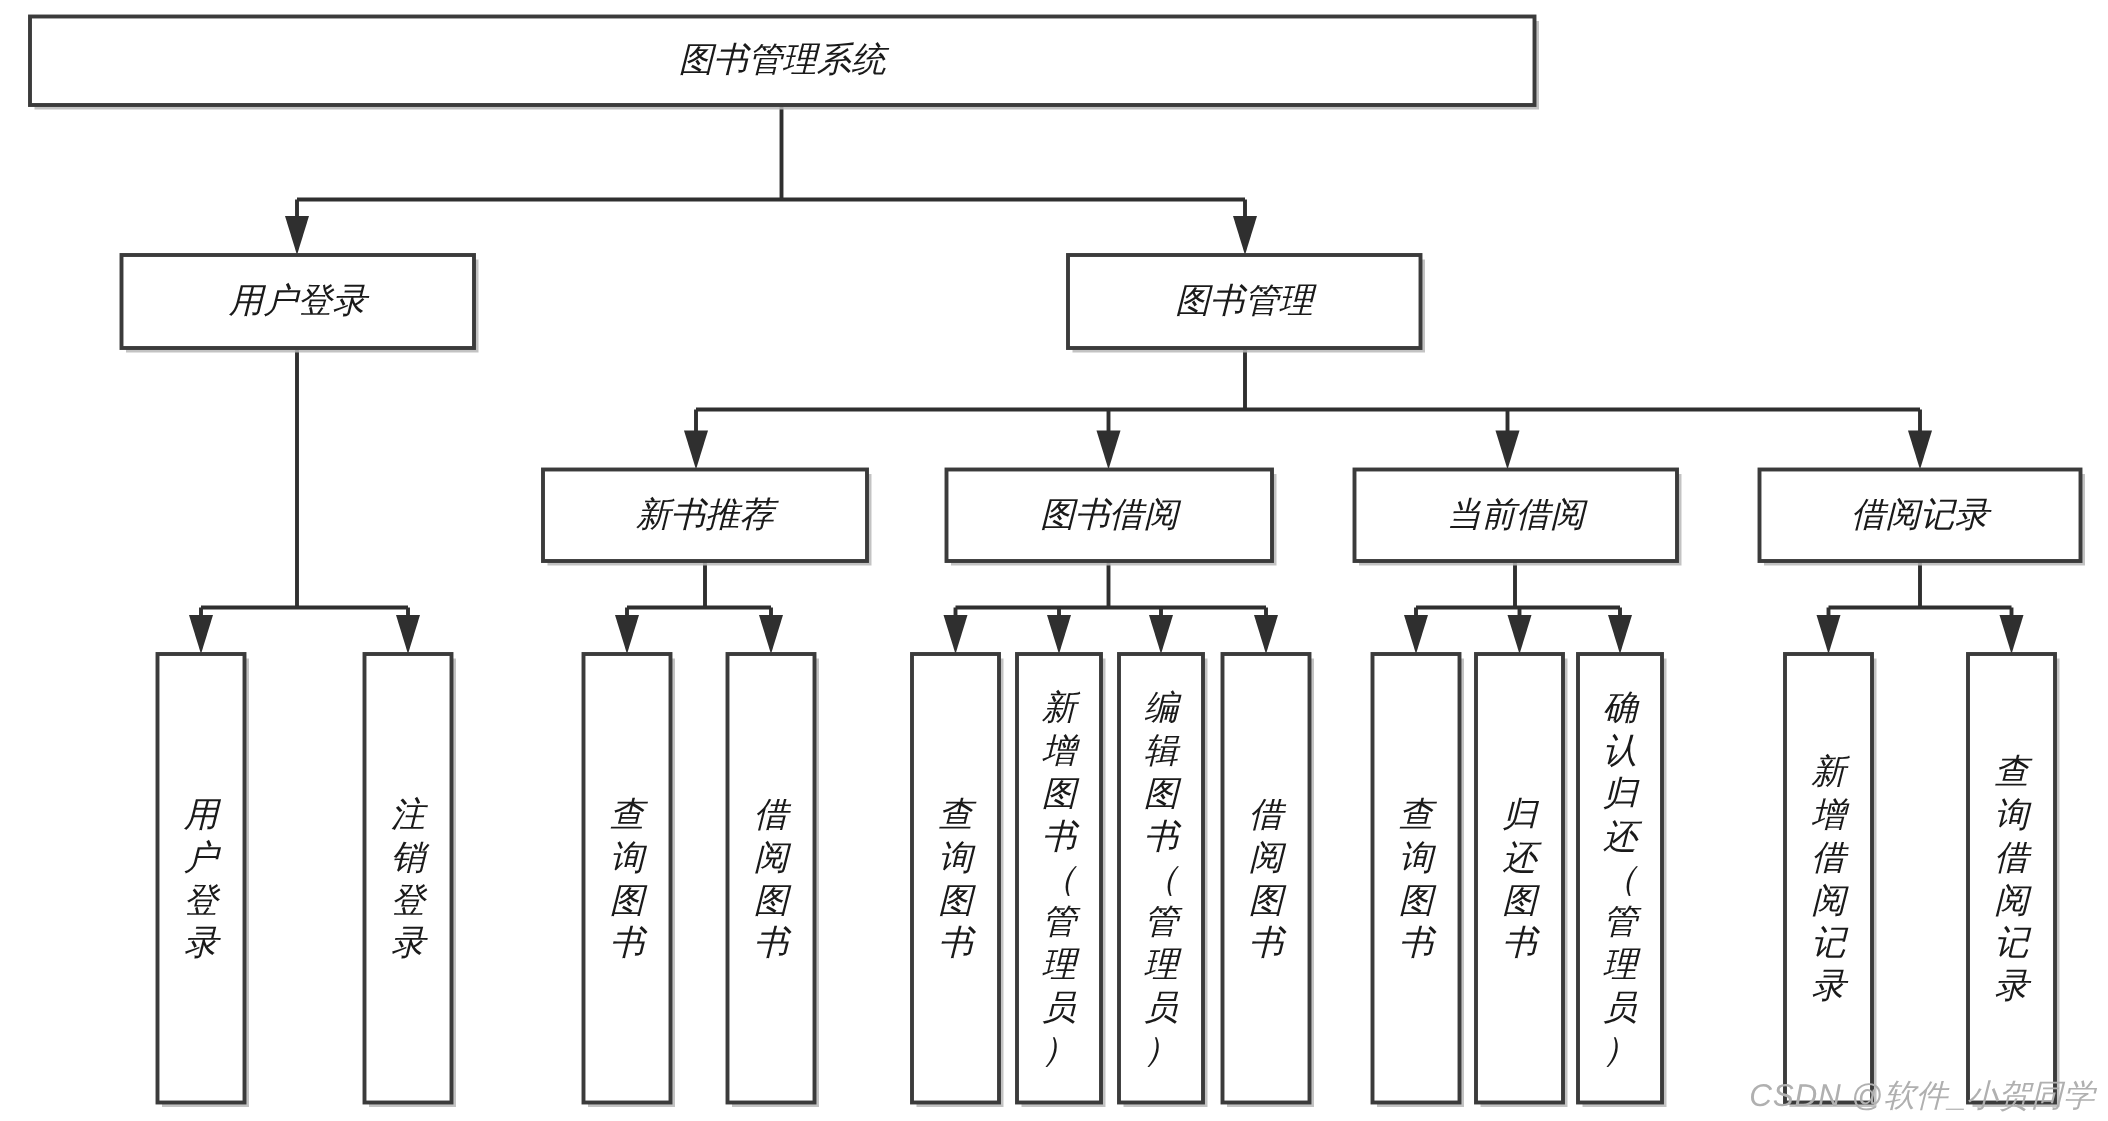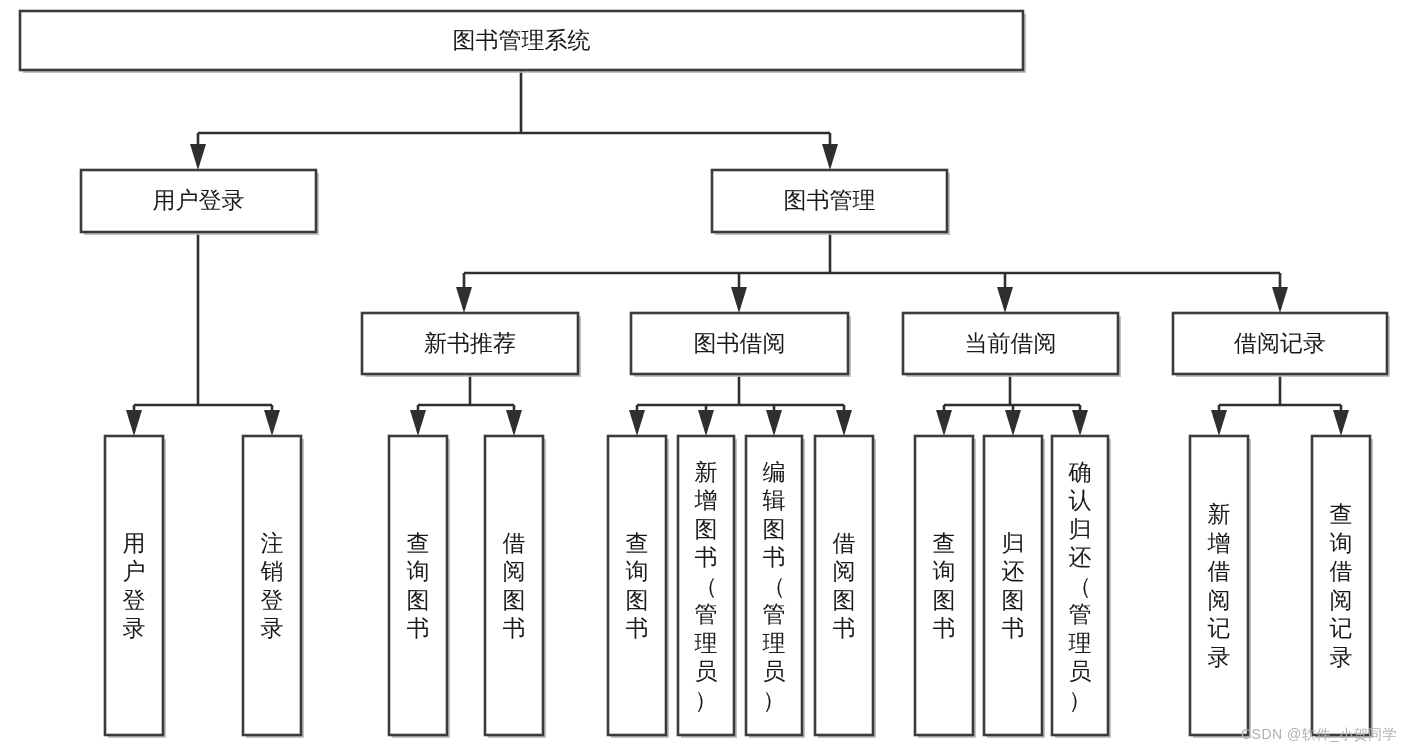--- a/index.html
+++ b/index.html
@@ -12,20 +12,21 @@
     width: 1405px;
     height: 747px;
     font-family: "Liberation Sans", "DejaVu Sans", sans-serif;
     overflow: hidden;
     position: relative;
   }
   #diagram-root {
     position: relative;
     width: 1405px;
     height: 747px;
+    font-style: italic;
   }
   svg.diagram {
     position: absolute;
     top: 0;
     left: 0;
     width: 1405px;
     height: 747px;
     display: block;
   }
   .node-box {
@@ -61,21 +62,21 @@
     font-size: 23px;
     fill: #1a1a1a;
     text-anchor: middle;
     white-space: pre;
   }
   .watermark {
     position: absolute;
     right: 8px;
     bottom: 3px;
     font-family: "Liberation Sans", "DejaVu Sans", sans-serif;
-    font-size: 14px;
+    font-size: 21px;
     color: #b0b0b0;
     letter-spacing: 0.5px;
     user-select: none;
     pointer-events: none;
     white-space: nowrap;
   }
 </style>
 </head>
 <body>
 

